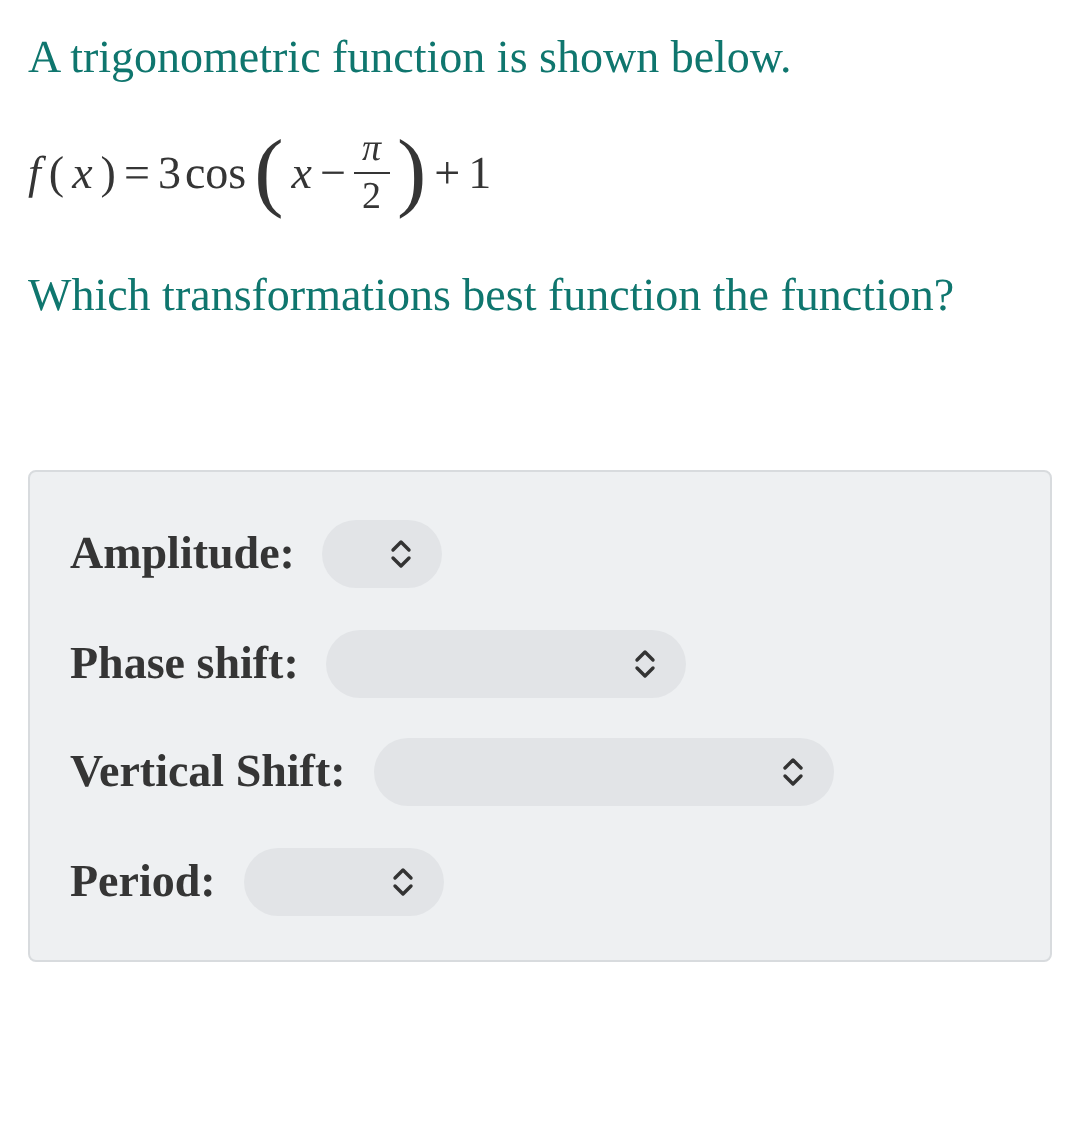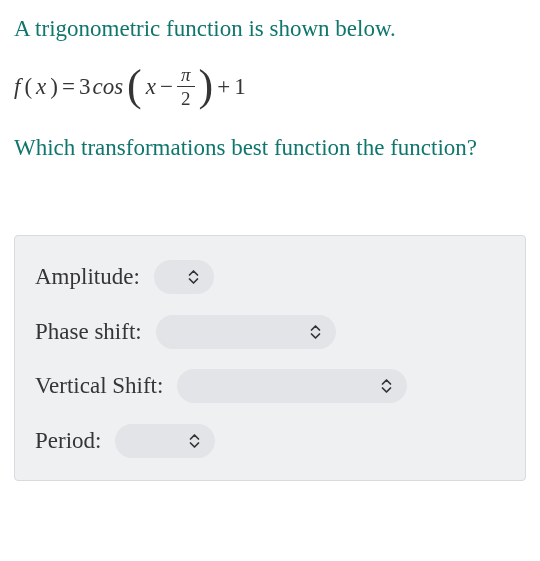--- a/index.html
+++ b/index.html
@@ -76,20 +76,21 @@
       align-items: center;
       margin-bottom: 20px;
       gap: 14px;
     }
     .answer-row:last-child {
       margin-bottom: 4px;
     }
     .answer-label {
       color: #353535;
       white-space: nowrap;
+      font-weight: bold;
     }
     .dropdown {
       background: #e2e4e7;
       border-radius: 20px;
       height: 34px;
       display: flex;
       align-items: center;
       justify-content: flex-end;
       padding: 0 14px;
       cursor: pointer;
@@ -114,21 +115,21 @@
 
 <div class="question-text">A trigonometric function is shown below.</div>
 
 <div class="formula">
   <span>f</span>
   <span class="upright">(</span>
   <span>x</span>
   <span class="upright">)</span>
   <span class="upright">=</span>
   <span class="upright">3</span>
-  <span class="upright" style="margin-left:-2px;font-style:italic;">cos</span>
+  <span class="upright" style="margin-left:-2px;">cos</span>
   <span class="paren-group">
     <span class="big-paren">(</span>
     <span>x</span>
     <span class="upright">−</span>
     <span class="frac">
       <span class="num">π</span>
       <span class="den">2</span>
     </span>
     <span class="big-paren">)</span>
   </span>

